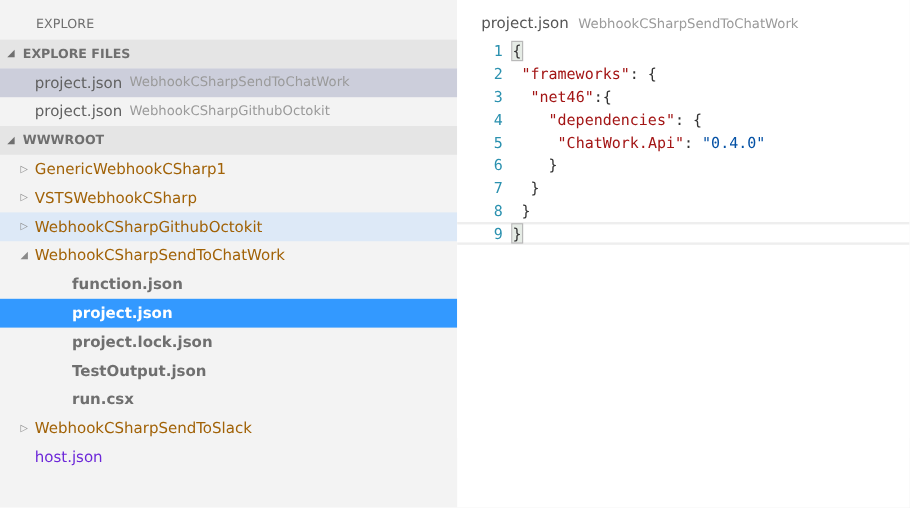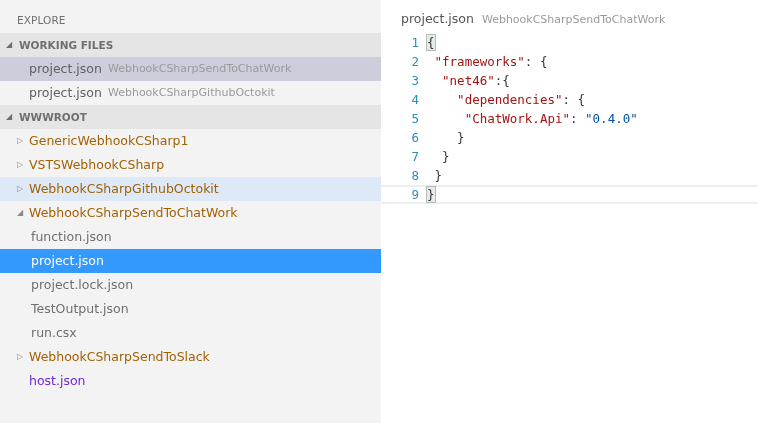--- a/index.html
+++ b/index.html
@@ -1,29 +1,29 @@
 <!DOCTYPE html>
 <html><head>
 <meta charset="utf-8">
 <style>
   html, body { margin:0; padding:0; }
   body { width:758px; height:423px; overflow:hidden; background:#ffffff; font-family:"DejaVu Sans", sans-serif; position:relative; }
   .sidebar { position:absolute; left:0; top:0; width:381px; height:423px; background:#f3f3f3; font-size:12.5px; color:#6f6f6f; }
-  .explore { height:33px; line-height:40px; padding-left:17px; font-size:10.5px; color:#6f6f6f; letter-spacing:0.1px; }
+  .explore { height:33px; line-height:40px; padding-left:30px; font-size:10.5px; color:#6f6f6f; letter-spacing:0.1px; }
   .section-header { height:24px; line-height:24px; background:#e5e5e5; font-weight:bold; font-size:10.5px; color:#6f6f6f; padding-left:4px; display:flex; align-items:center; }
   .section-header .tw { width:10px; font-size:8px; color:#6f6f6f; margin-right:3px; margin-left:2px; }
   .row { height:24px; line-height:24px; display:flex; align-items:center; white-space:nowrap; }
   .wf { padding-left:29px; }
   .wf .name { color:#616161; }
   .wf .desc { color:#9a9a9a; font-size:11px; margin-left:6px; }
   .wf.active { background:#cccedb; }
   .tree .tw { width:10px; font-size:8px; color:#8a8a8a; margin-left:17px; margin-right:2px; }
   .tree .lbl { color:#a16207; }
   .tree.hover { background:#dde9f7; }
-  .file { padding-left:31px; color:#6f6f6f; }
+  .file { padding-left:60px; color:#6f6f6f;font-weight:bold; }
   .file.selected { background:#3399ff; color:#ffffff; }
   .root-file { padding-left:29px; color:#6d28d9; }
   .editor { position:absolute; left:381px; top:0; right:0; height:365px; background:#ffffff; }
   .title { position:absolute; left:20px; top:11px; font-size:12.5px; color:#555; white-space:nowrap; }
   .title .sub { color:#9a9a9a; font-size:11px; margin-left:4px; }
   .code { position:absolute; left:0; top:33px; right:0; font-family:"DejaVu Sans Mono", monospace; font-size:12.5px; }
   .line { height:19px; line-height:19px; position:relative; white-space:pre; }
   .ln { position:absolute; left:0; width:38px; text-align:right; color:#2b91af; }
   .txt { position:absolute; left:46px; color:#333; }
   .k { color:#a31515; }
@@ -33,21 +33,21 @@
   .line.current { border-top:2px solid #eeeeee; border-bottom:2px solid #eeeeee; height:15px; line-height:15px; }
 </style>
 </head>
 <body>
 
 <div class="sidebar">
   <div class="explore">EXPLORE</div>
 
   <div class="section-header">
     <span class="tw">◢</span>
-    <span>WORKING FILES</span>
+    <span>EXPLORE FILES</span>
   </div>
   <div class="row wf active">
     <span class="name">project.json</span>
     <span class="desc">WebhookCSharpSendToChatWork</span>
   </div>
   <div class="row wf">
     <span class="name">project.json</span>
     <span class="desc">WebhookCSharpGithubOctokit</span>
   </div>
 

